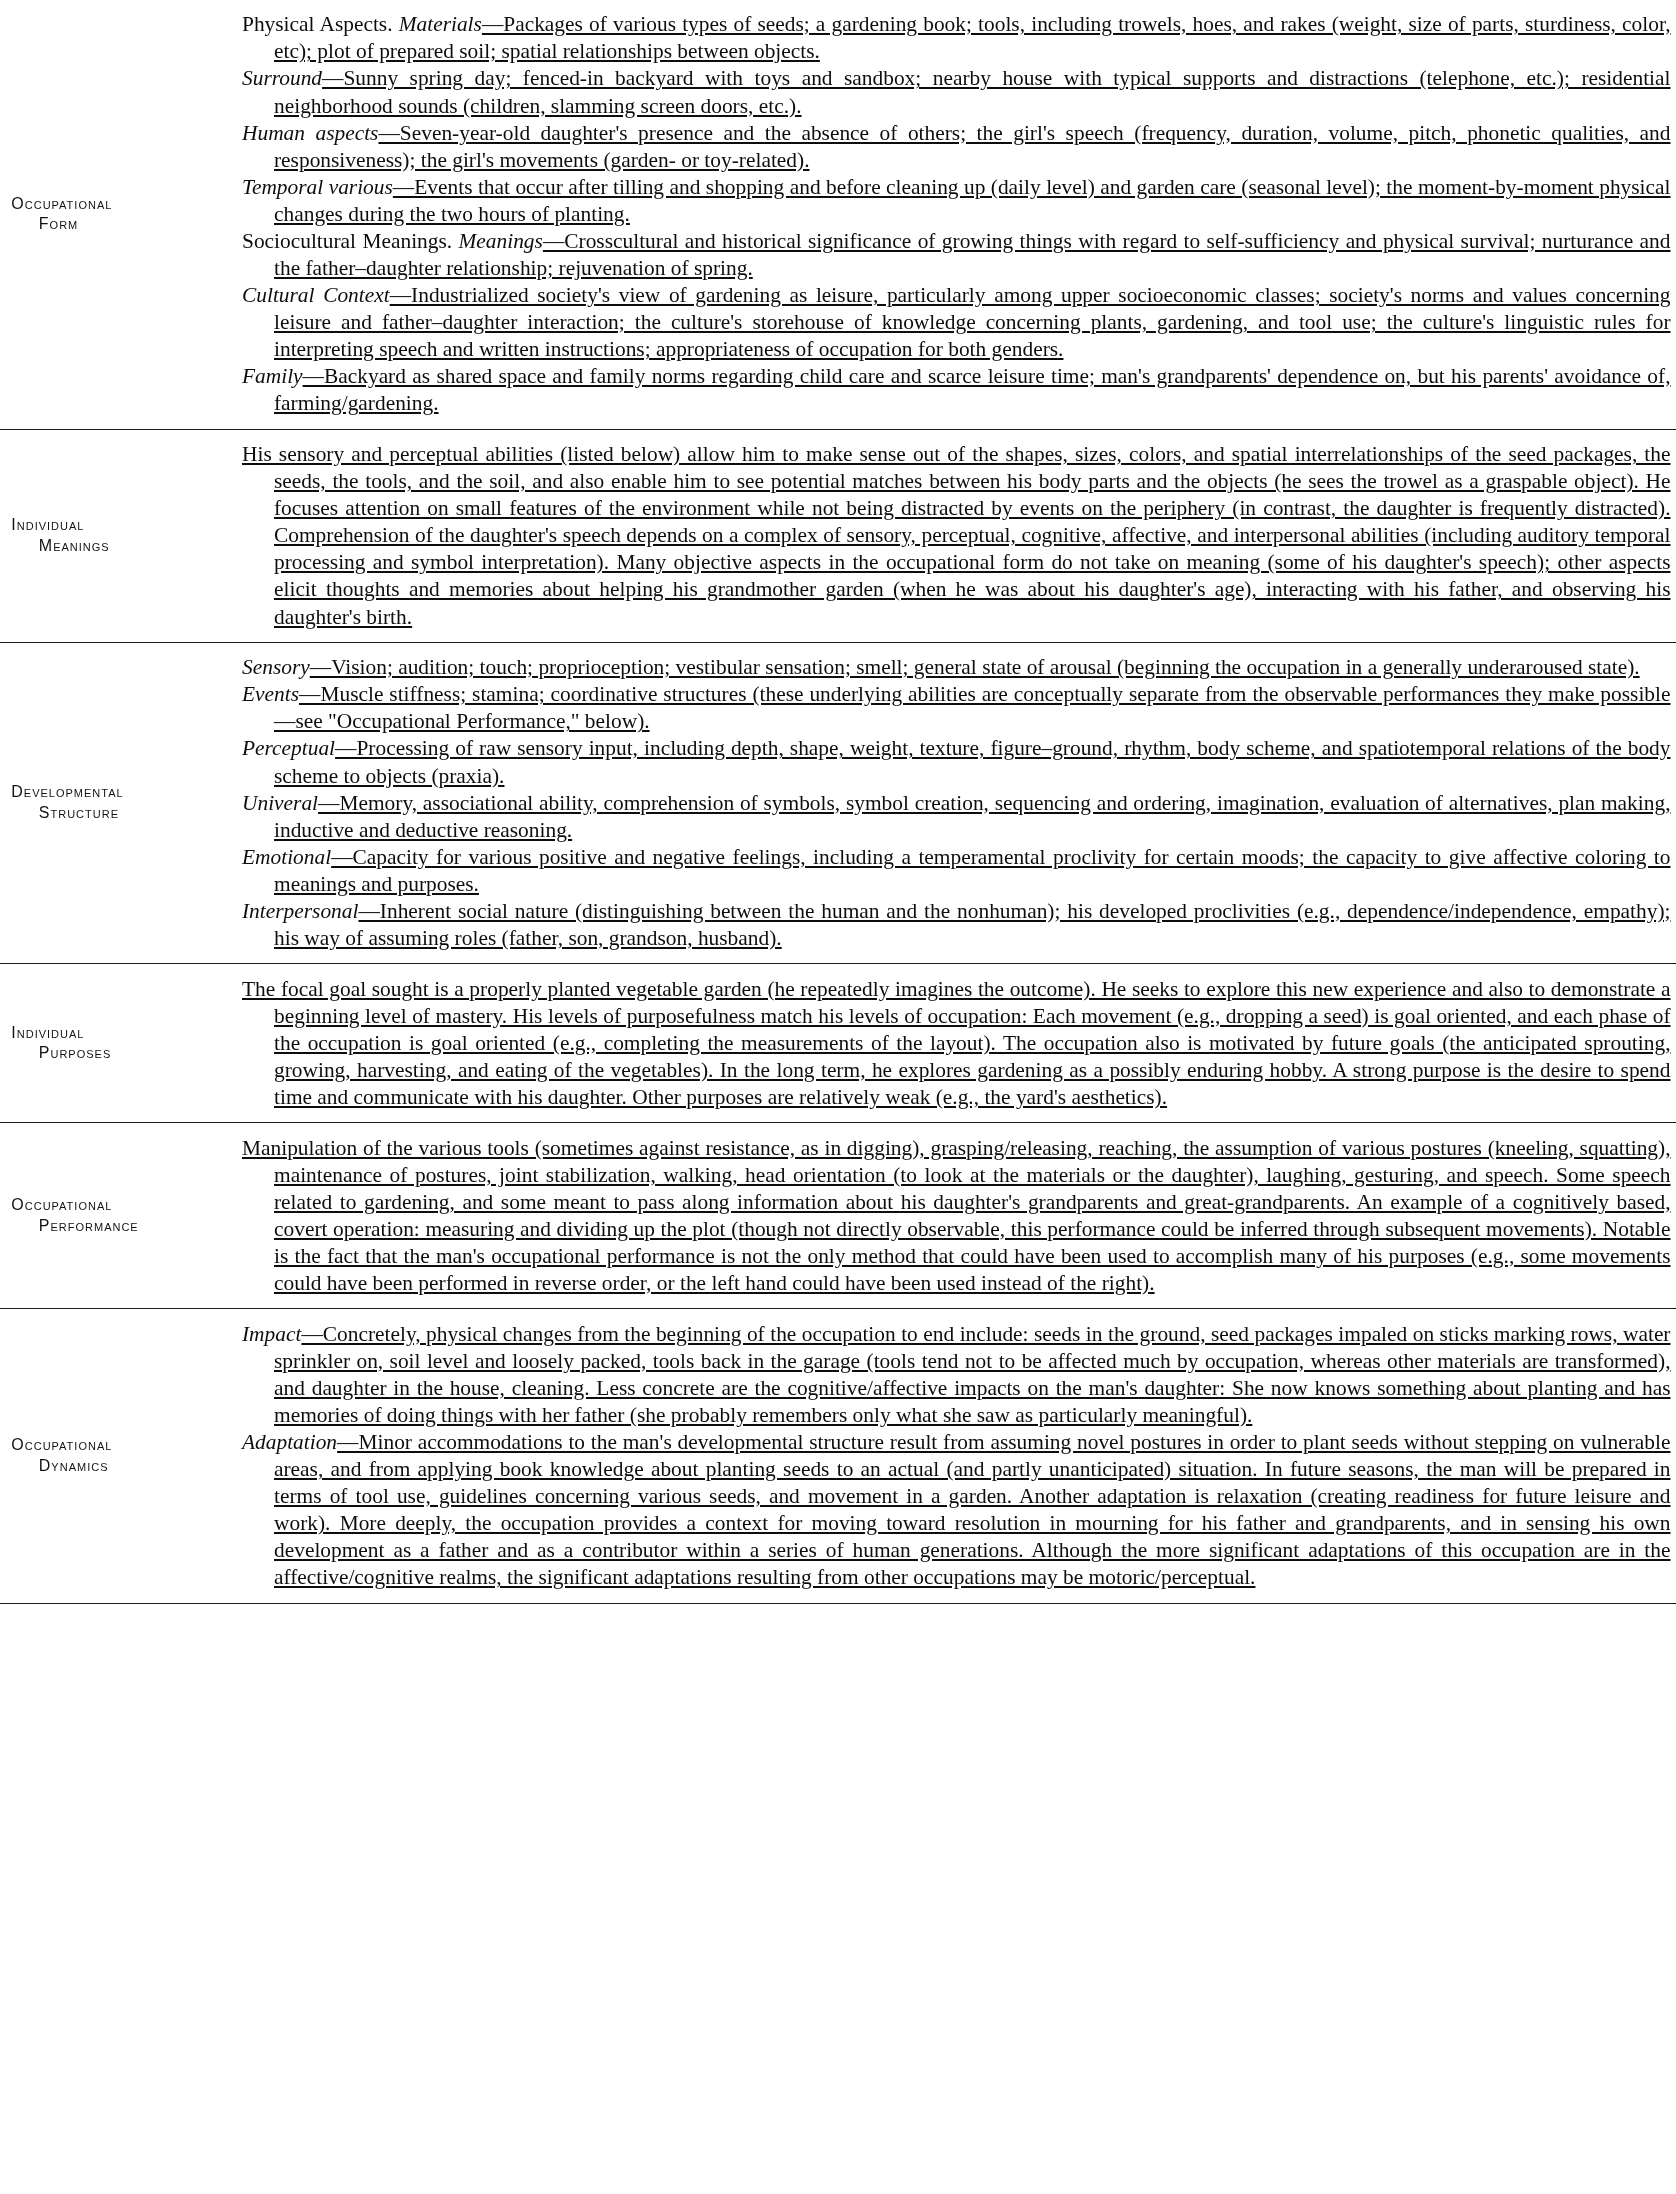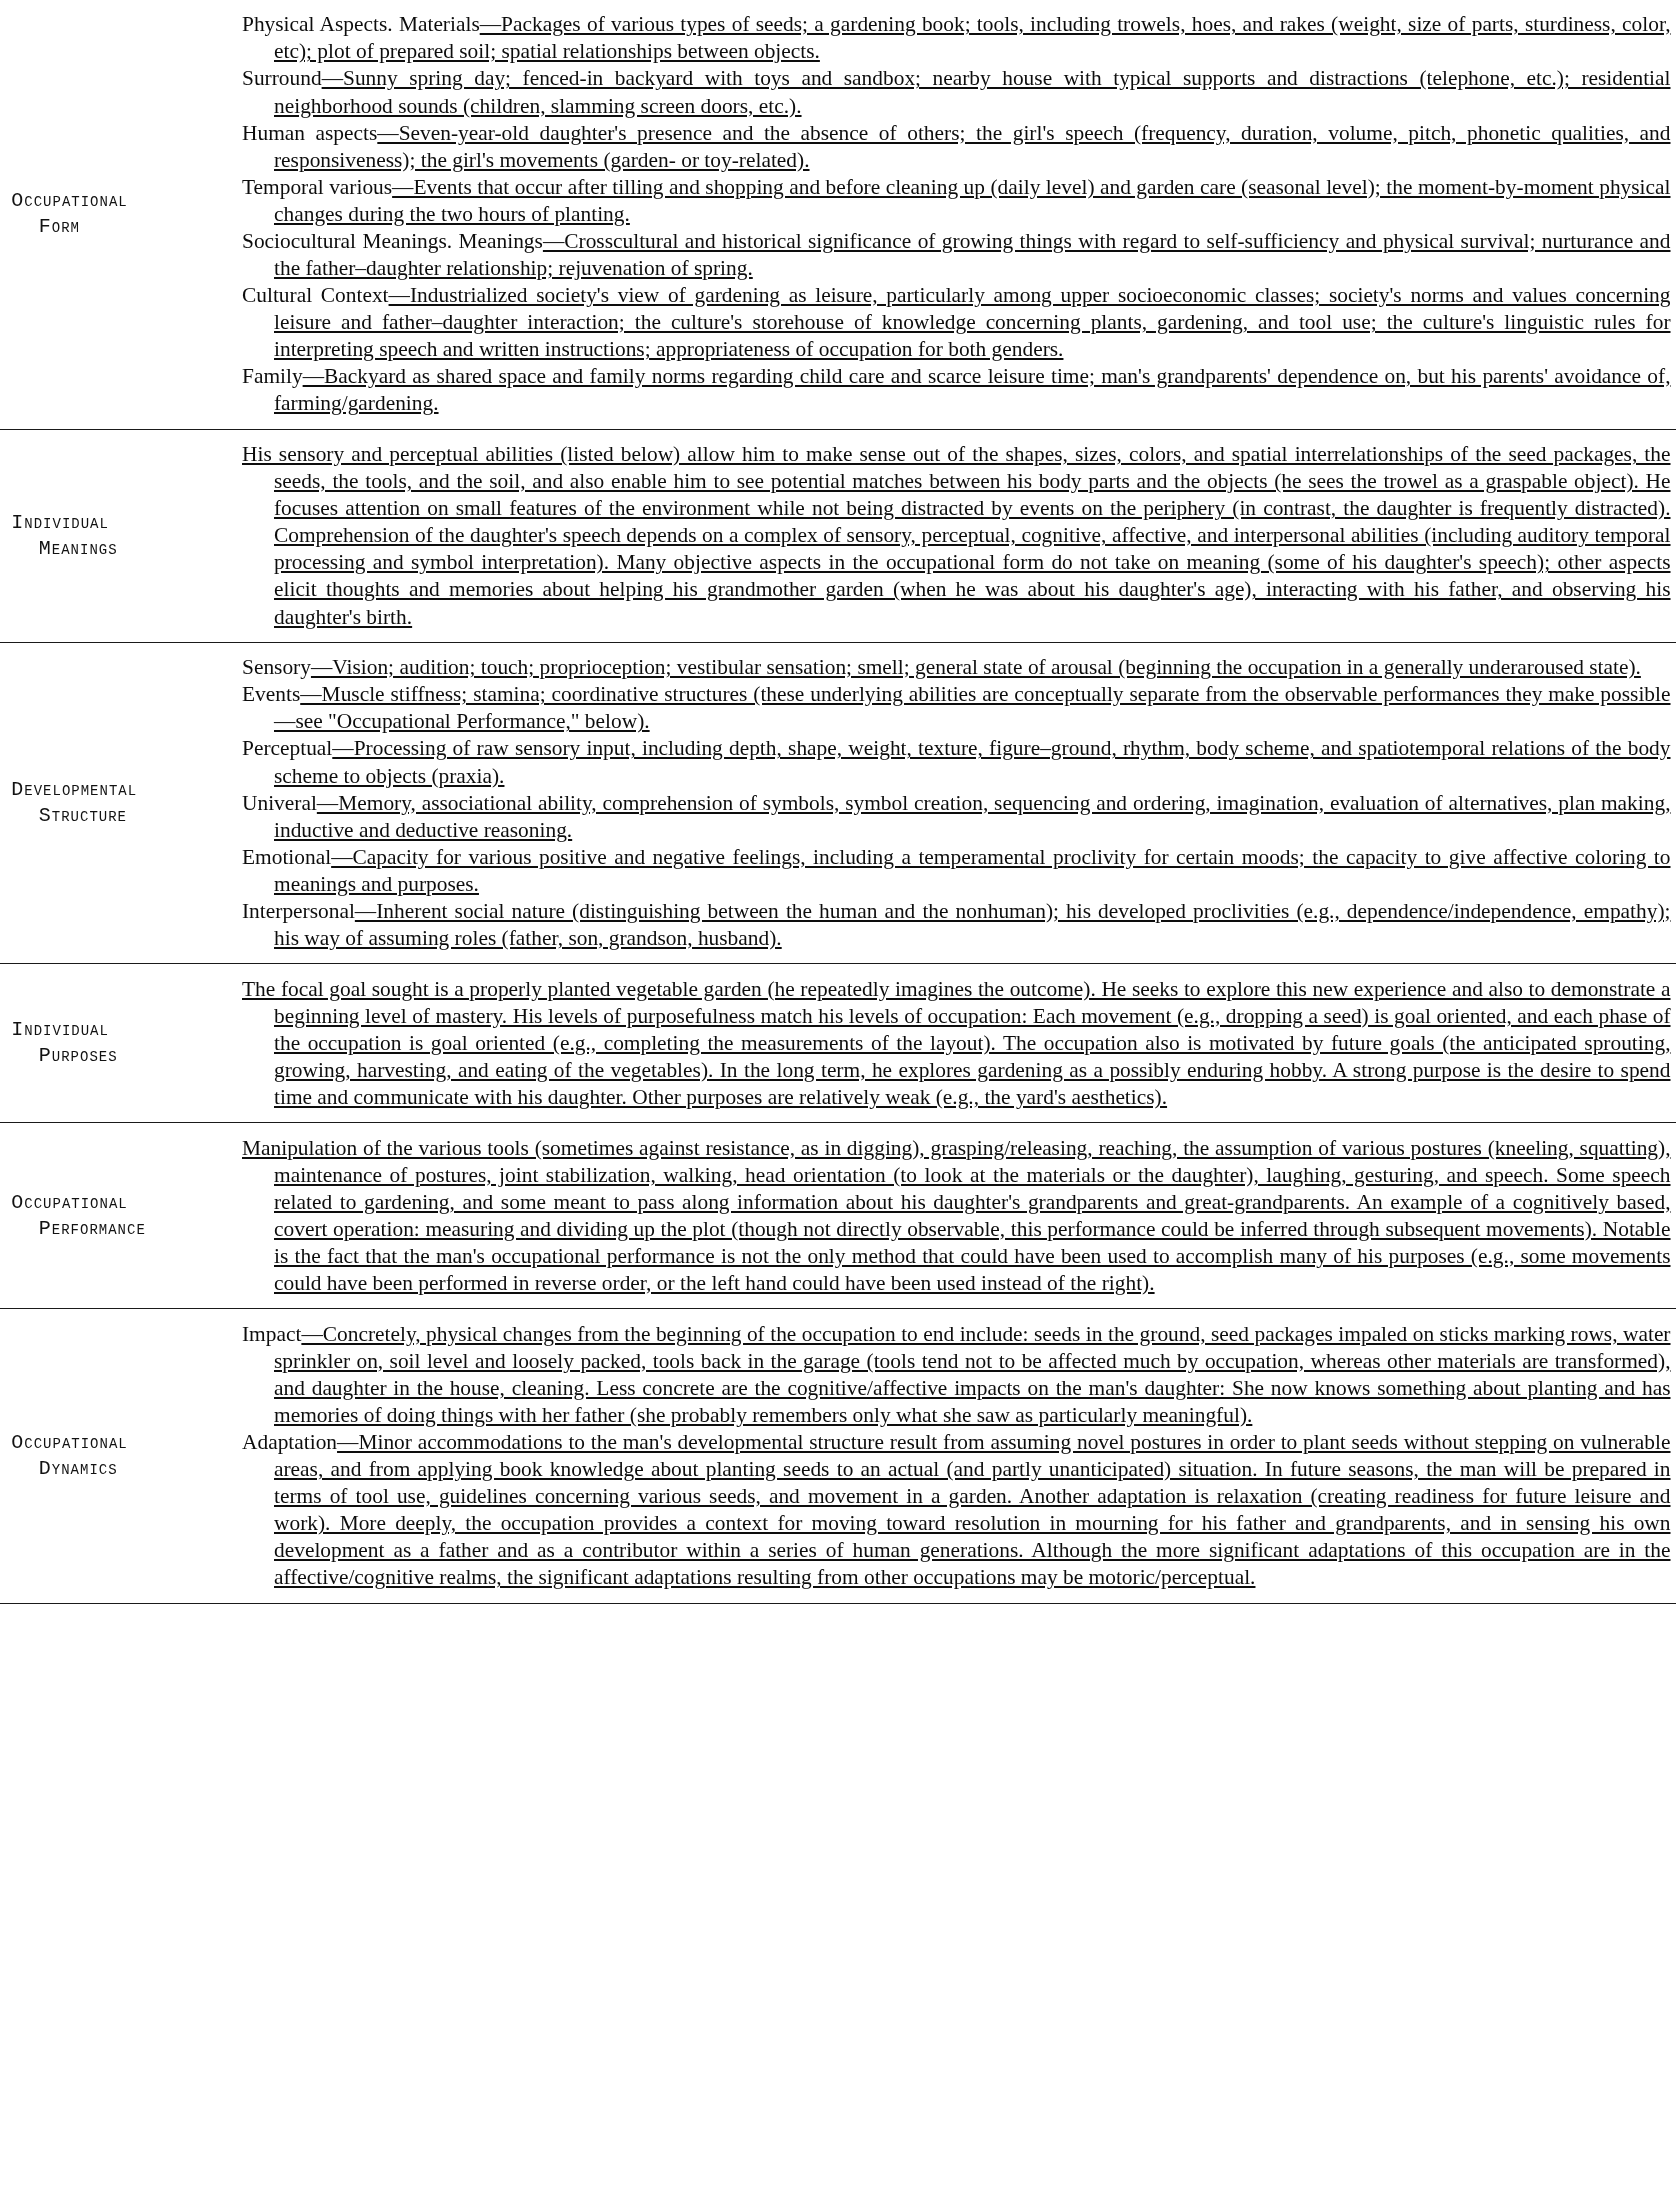--- a/index.html
+++ b/index.html
@@ -38,23 +38,23 @@
     padding: 0 14.5px 0 6.5px;
     text-align: left;
     box-sizing: border-box;
   }
   .body-cell {
     vertical-align: top;
     padding: 11.3px 6.5px 11.3px 0;
     box-sizing: border-box;
   }
   .row-label {
-    font-family: Liberation Mono, monospace;
+    font-family: Liberation Sans, sans-serif;
     font-variant: small-caps;
-    font-size: 20px;
+    font-size: 16px;
     letter-spacing: 1px;
     line-height: 1.30;
     color: #121212;
     white-space: pre-line;
     display: block;
     text-indent: 0;
     padding-left: 4.8px;
   }
   .row-label .l2 {
     display: block;
@@ -70,20 +70,21 @@
     color: #0d0d0d;
   }
   p.hang {
     padding-left: 32px;
     text-indent: -32px;
   }
   .run-bold {
     font-weight: normal;
   }
   .run-italic {
+    font-style: italic;
   }
   .run-normal {
     font-style: normal;
     font-weight: normal;
     text-decoration: underline;
   }
   
   .row > td {
     position: relative;
   }

